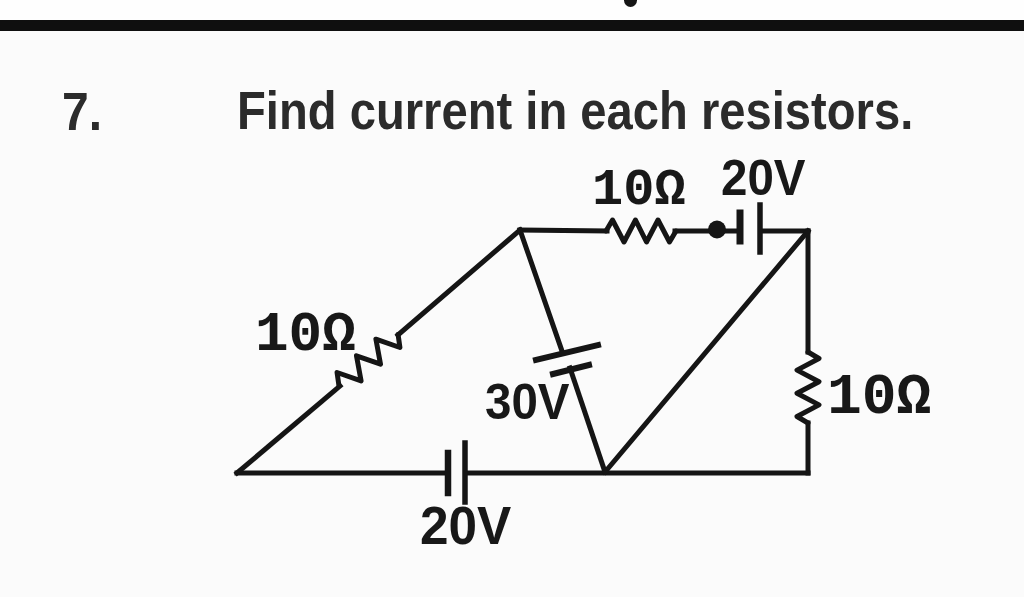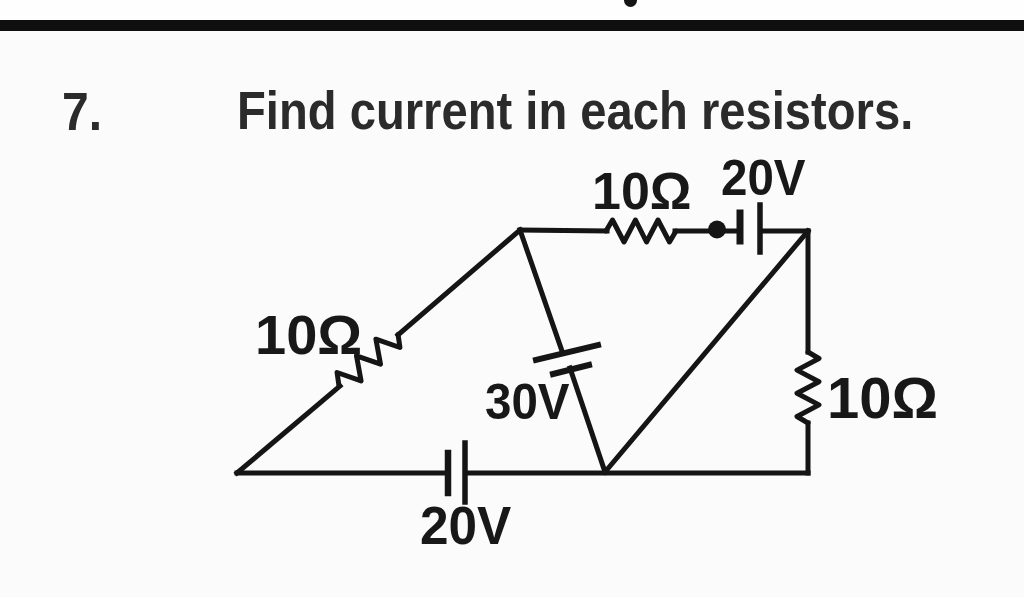--- a/index.html
+++ b/index.html
@@ -19,21 +19,21 @@
     transform:scaleX(0.89);transform-origin:left top;letter-spacing:0px;
   }
   .qtext{
     position:absolute;left:237px;top:84px;
     font-size:53px;font-weight:700;color:#2b2b2b;line-height:1;
     transform:scaleX(0.89);transform-origin:left top;
   }
   .circuit{position:absolute;inset:0;}
   svg.wires{position:absolute;left:0;top:0;}
   .lbl{position:absolute;line-height:1;color:#181818;white-space:nowrap;}
-  .lbl-ohm{font-family:Liberation Sans, sans-serif;font-weight:700;}
+  .lbl-ohm{font-family:Liberation Mono, monospace;font-weight:700;}
   .lbl-volt{font-family:"Liberation Sans", sans-serif;font-weight:700;transform:scaleX(0.95);transform-origin:left top;}
   .lbl-r-left {left:255px;top:307px;font-size:56px;}
   .lbl-r-top  {left:592px;top:165px;font-size:52px;}
   .lbl-r-right{left:827px;top:369px;font-size:58px;}
   .lbl-v-top  {left:721px;top:153px;font-size:50px;}
   .lbl-v-mid  {left:485px;top:377px;font-size:50px;}
   .lbl-v-bot  {left:420px;top:498px;font-size:54px;}
 </style>
 </head>
 <body>

